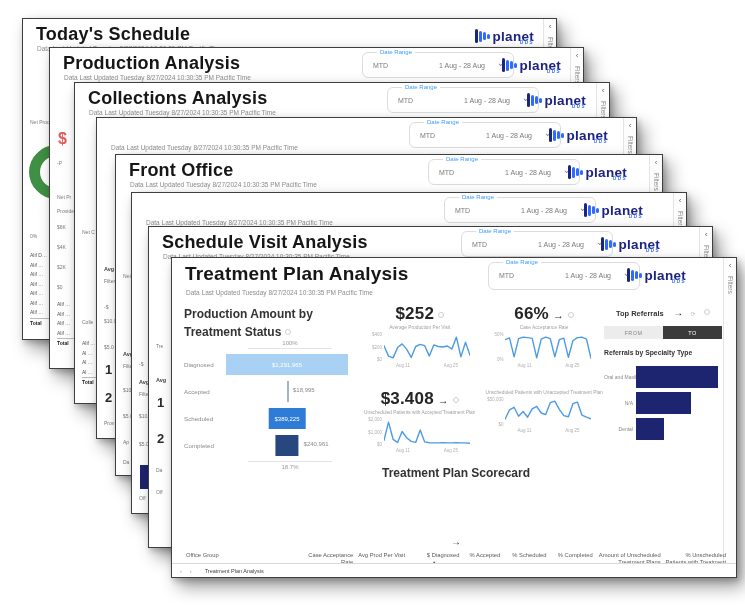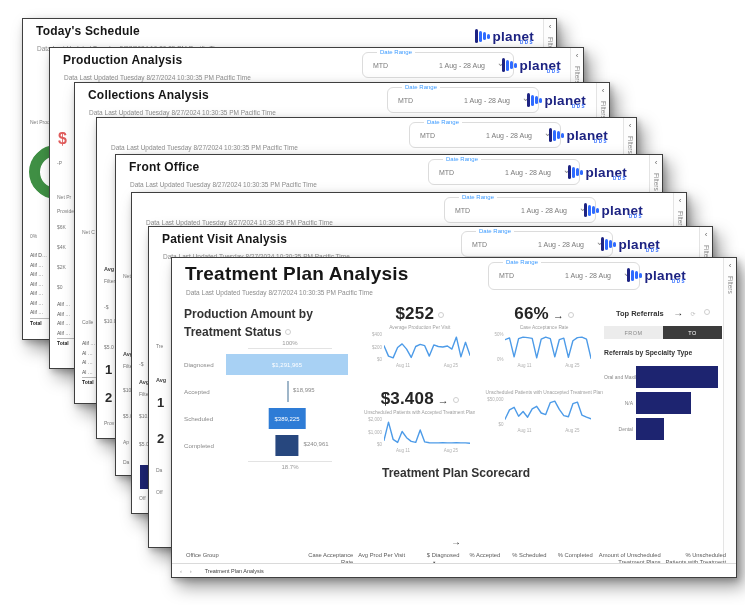--- a/index.html
+++ b/index.html
@@ -4,21 +4,21 @@
 <style>
   html,body{margin:0;padding:0;background:#ffffff;}
   *{box-sizing:border-box;font-family:"Liberation Sans",sans-serif;}
   #stage{position:relative;width:745px;height:605px;background:#fff;overflow:hidden;}
 
   .window{position:absolute;background:#fff;border:1.5px solid #3f3f3f;
     box-shadow:7px 9px 16px rgba(0,0,0,.38),2px 3px 6px rgba(0,0,0,.22);overflow:hidden;}
 
   
   .w-title{position:absolute;left:13px;top:5px;margin:0;font-weight:bold;color:#161616;letter-spacing:.2px;white-space:nowrap;}
-  .back .w-title{font-size:12px;}
+  .back .w-title{font-size:18px;}
   .front .w-title{font-size:19px;}
   .updated{position:absolute;left:14px;font-size:6.5px;color:#8c8c8c;white-space:nowrap;}
   .back .updated{top:26px;}
   .front .updated{top:31px;}
 
   .daterange{position:absolute;top:4px;width:152px;height:26px;border:1px solid #dcdcdc;border-radius:6px;background:#fff;}
   .back .daterange{left:312px;}
   .front .daterange{left:316px;height:28px;}
   .dr-label{position:absolute;left:14px;top:-4px;background:#fff;padding:0 3px;font-size:6px;color:#3d9bff;}
   .dr-preset{position:absolute;left:10px;top:9px;font-size:7px;color:#7a7a7a;}
@@ -305,21 +305,21 @@
         </div>
         <span class="frag" style="top:168px">-$</span>
         <span class="fragb" style="top:186px">Avg</span>
         <span class="frag" style="top:198px">Filter</span>
         <span class="frag" style="top:220px">$10.0</span>
         <span class="frag" style="top:248px">$5.0</span>
         <div class="navybox" style="top:272px"></div>
         <span class="frag" style="top:302px">Off</span>
       </div>
       <div class="window back" style="left: 148px; top: 226px; width: 565px; height: 322px; z-index: 7;">
-        <h1 class="w-title">Patient Visit Analysis</h1>
+        <h1 class="w-title">Schedule Visit Analysis</h1>
   <div class="updated">Data Last Updated Tuesday  8/27/2024 10:30:35 PM Pacific Time</div>
         <div class="daterange">
     <span class="dr-label">Date Range</span>
     <span class="dr-preset">MTD</span>
     <span class="dr-value">1 Aug - 28 Aug</span>
     <span class="chev">⌄</span>
         </div>
         <div class="logo">
     <span class="logo-icon">
             <i></i>

